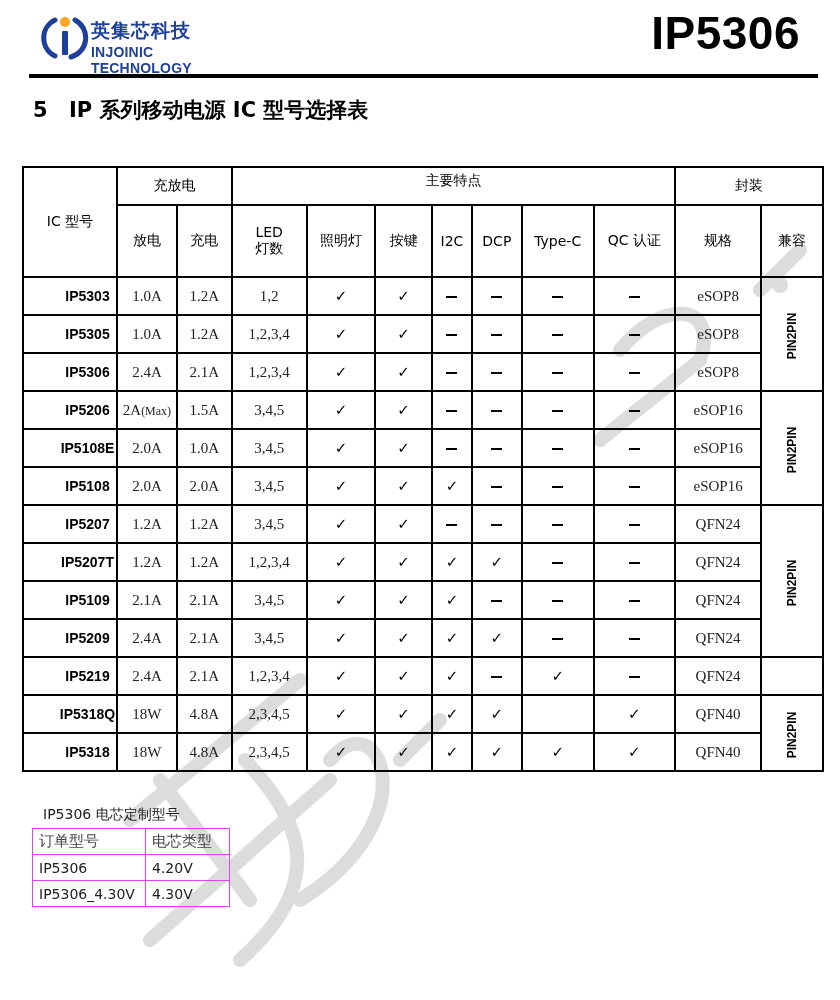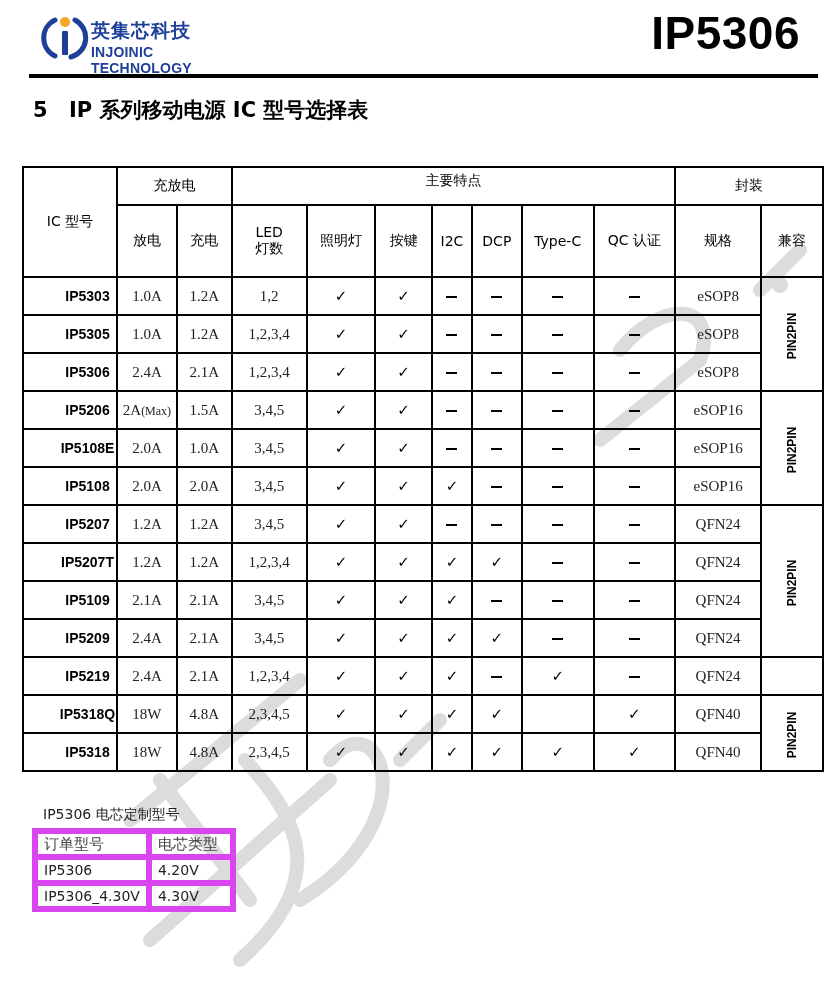--- a/index.html
+++ b/index.html
@@ -27,21 +27,21 @@
   td.model { font-family: "Liberation Sans", sans-serif; font-weight: bold; font-size: 14px; padding-left: 35px; }
   td.val { font-family: "Liberation Serif", serif; font-size: 15px; color: #222; }
   td.val small { font-size: 12px; }
   td.mark { font-size: 15px; font-weight: bold; }
   td.mark .dash { display: inline-block; width: 11px; height: 2px; background: #000; vertical-align: middle; }
   td.compat { position: relative; }
   .vtext { display: inline-block; transform: rotate(-90deg); font-family: "Liberation Sans", sans-serif; font-weight: bold; font-size: 12px; white-space: nowrap; }
 
   .sub-caption { position: absolute; left: 32px; top: 806px; font-size: 14px; color: #222; margin-left: 11px; }
   table.sub { position: absolute; left: 32px; top: 828px; border-collapse: collapse; z-index: 1; }
-  table.sub td { border: 6px solid #d946ef; height: 26px; font-size: 14px; padding: 0 6px; text-align: left; color: #222; margin-top: 28px; }
+  table.sub td { border: 1px solid #d946ef; height: 26px; font-size: 14px; padding: 0 6px; text-align: left; color: #222; margin-top: 28px; }
   table.sub td.c1 { width: 113px; }
   table.sub td.c2 { width: 84px; }
   table.sub tr.head td { color: #444; font-size: 15px; }
 </style>
 </head>
 <body>
 
 <svg class="watermark" viewBox="0 0 840 1000">
   <g fill="none" stroke="#dcdcdc" stroke-width="14" stroke-linecap="round">
     <path d="M150 940 L 330 780"></path>

